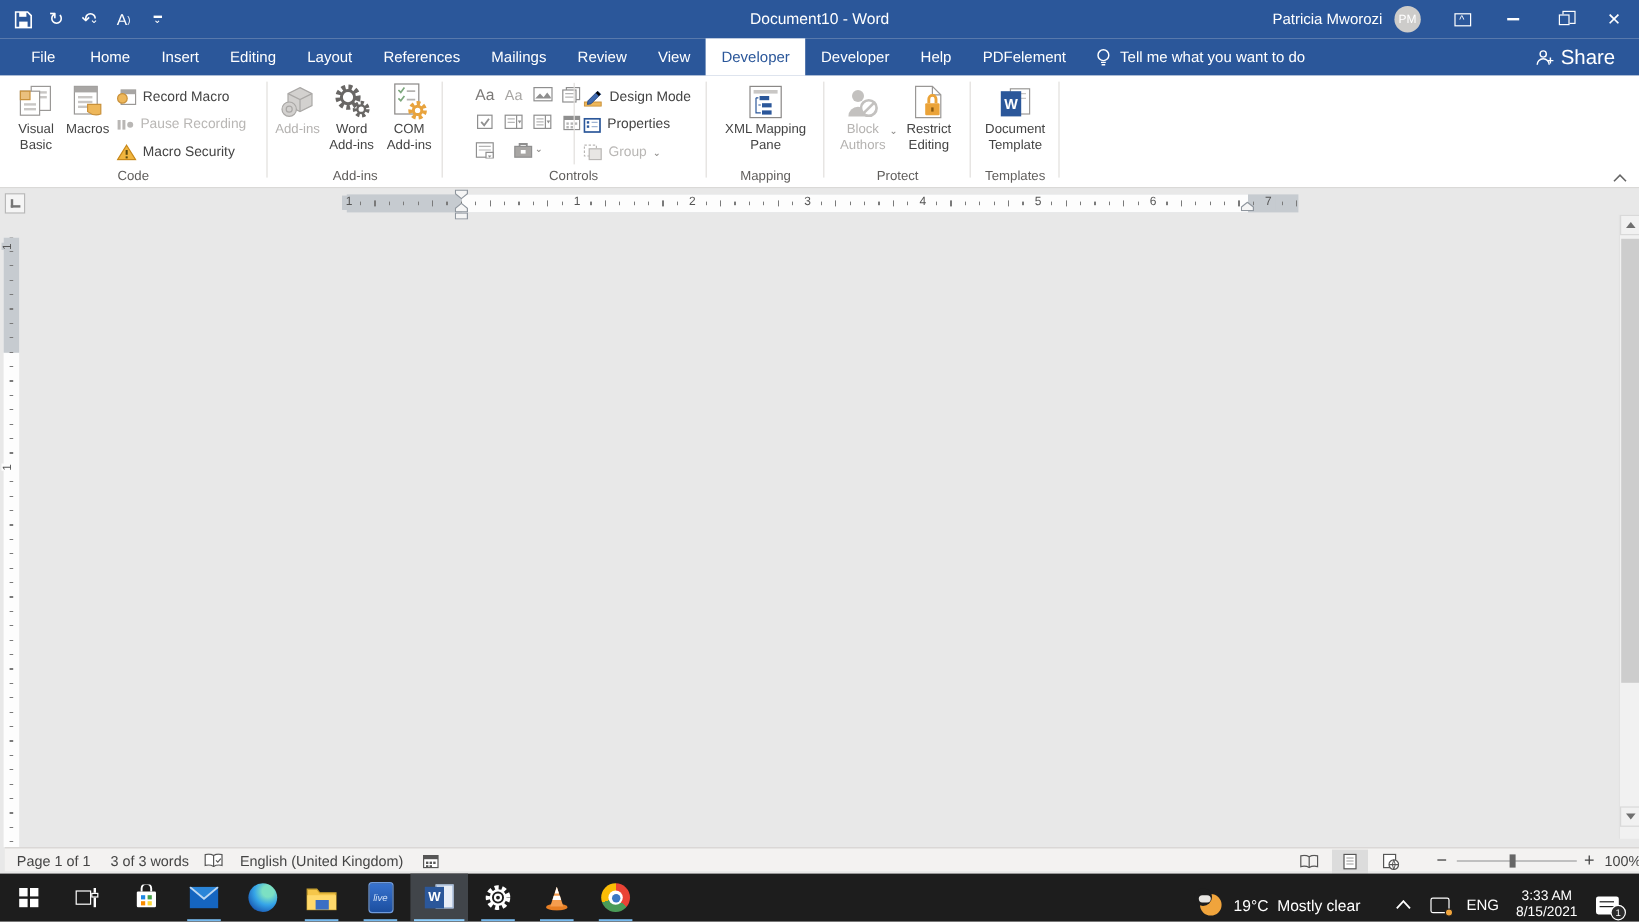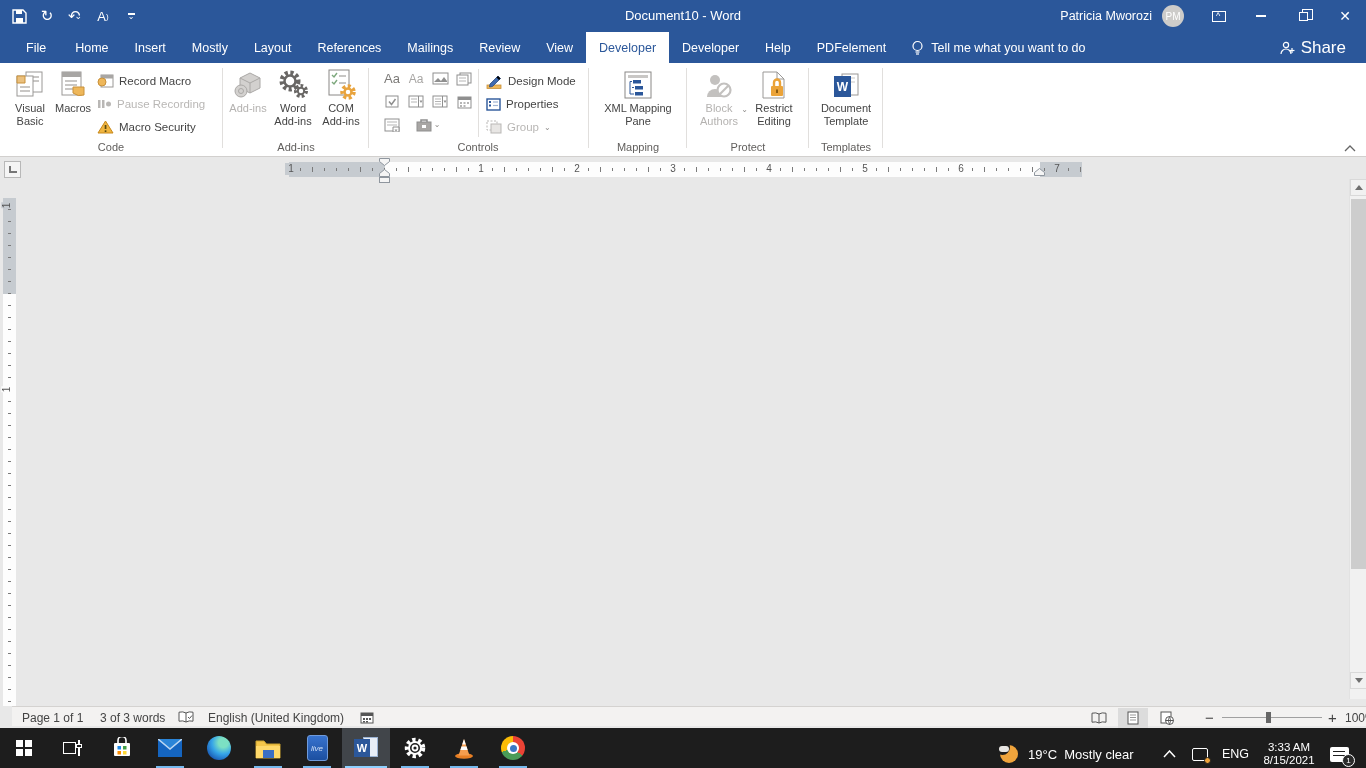--- a/index.html
+++ b/index.html
@@ -38,21 +38,21 @@
   .rgroup { position:absolute; top:0; height:92px; }
   .glabel { position:absolute; bottom:2px; left:0; right:0; text-align:center; font-size:11px; color:#605e5c; white-space:nowrap; }
   .gsep { position:absolute; top:5px; height:80px; width:1px; background:#e1dfdd; }
   .bigbtn { position:absolute; top:3px; display:flex; flex-direction:column; align-items:center; }
   .bb-icon { height:36px; display:flex; align-items:flex-end; justify-content:center; padding-bottom:2px; }
   .bb-label { font-size:11px; line-height:13px; text-align:center; color:#444; }
   .bb-label.gray { color:#b4b2b0; }
   .smallbtn { position:absolute; left:0; display:flex; align-items:center; gap:5px; font-size:11.5px; color:#444; height:20px; white-space:nowrap; }
   .smallbtn.gray { color:#b9b7b5; }
   .chev { font-size:8px; color:#8f8d8b; }
-  .cgrid { position:absolute; left:8px; top:4px; display:grid; grid-template-columns:repeat(4,24px); grid-auto-rows:23px; }
+  .cgrid { position:absolute; left:20px; top:4px; display:grid; grid-template-columns:repeat(4,24px); grid-auto-rows:23px; }
   .ccell { display:flex; align-items:center; justify-content:center; color:#8f8f8f; }
   .aa1 { font-size:13px; color:#7c7a78; } .aa2 { font-size:12px; color:#a8a6a4; }
   .collapse-rib { position:absolute; right:10px; bottom:4px; font-size:10px; color:#666; }
 
   
   .docarea { position:absolute; top:157px; left:0; right:0; height:549px; background:#e8e8e8; }
   .tabsel { position:absolute; left:4px; top:4px; width:17px; height:17px; background:#f5f5f5; border:1px solid #b8b8b8;
             display:flex; align-items:center; justify-content:center; }
   .tabsel span { width:8px; height:7px; border-left:2px solid #767676; border-bottom:2px solid #767676; }
   .hruler { position:absolute; left:289px; top:5px; width:793px; height:15px; background:#c6cbd0; font-size:10px; color:#555; }
@@ -85,21 +85,21 @@
 
   
   .vscroll { position:absolute; right:0; top:22px; width:17px; height:520px; background:#f1f1f1; border-left:1px solid #e2e2e2; }
   .sbtn { position:absolute; left:0; width:17px; height:17px; background:#f1f1f1; border:1px solid #d9d9d9;
           display:flex; align-items:center; justify-content:center; }
   .tri-u { width:0; height:0; border-left:4px solid transparent; border-right:4px solid transparent; border-bottom:5px solid #6f6f6f; }
   .tri-d { width:0; height:0; border-left:4px solid transparent; border-right:4px solid transparent; border-top:5px solid #6f6f6f; }
   .sthumb { position:absolute; left:1px; width:15px; background:#cdcdcd; }
 
   
-  .statusbar { position:absolute; top:706px; left:12px; right:0; height:20px; background:#f3f2f1; border-top:1px solid #d4d2d0;
+  .statusbar { position:absolute; top:706px; left:4px; right:0; height:20px; background:#f3f2f1; border-top:1px solid #d4d2d0;
                font-size:12px; color:#444; }
   .sb-item { position:absolute; top:0; height:21px; display:flex; align-items:center; white-space:nowrap; }
   .viewbtn { position:absolute; top:1px; width:30px; height:20px; display:flex; align-items:center; justify-content:center; }
   .viewbtn.sel { background:#dcdcdc; }
   .zoomtrack { position:absolute; top:10px; width:100px; height:1px; background:#a0a0a0; }
   .zoomthumb { position:absolute; top:-5px; left:44px; width:5px; height:11px; background:#666; }
 
   
   .taskbar { position:absolute; top:728px; left:0; right:0; height:40px; background:#1d1d1d; color:#fff; }
   .tkbtn { position:absolute; top:0; width:48px; height:40px; display:flex; align-items:center; justify-content:center; }
@@ -179,21 +179,21 @@
       <div class="winctl">
           <span class="ic-close">✕</span>
         </div>
     </div>
   </div>
 
   <div class="tabrow">
     <div class="tab" style="padding:0 16px;">File</div>
     <div class="tab">Home</div>
     <div class="tab">Insert</div>
-    <div class="tab">Mostly</div>
+    <div class="tab">Editing</div>
     <div class="tab">Layout</div>
     <div class="tab">References</div>
     <div class="tab">Mailings</div>
     <div class="tab">Review</div>
     <div class="tab">View</div>
     <div class="tab active">Developer</div>
     <div class="tab">Developer</div>
     <div class="tab">Help</div>
     <div class="tab">PDFelement</div>
     <div class="tellme">

